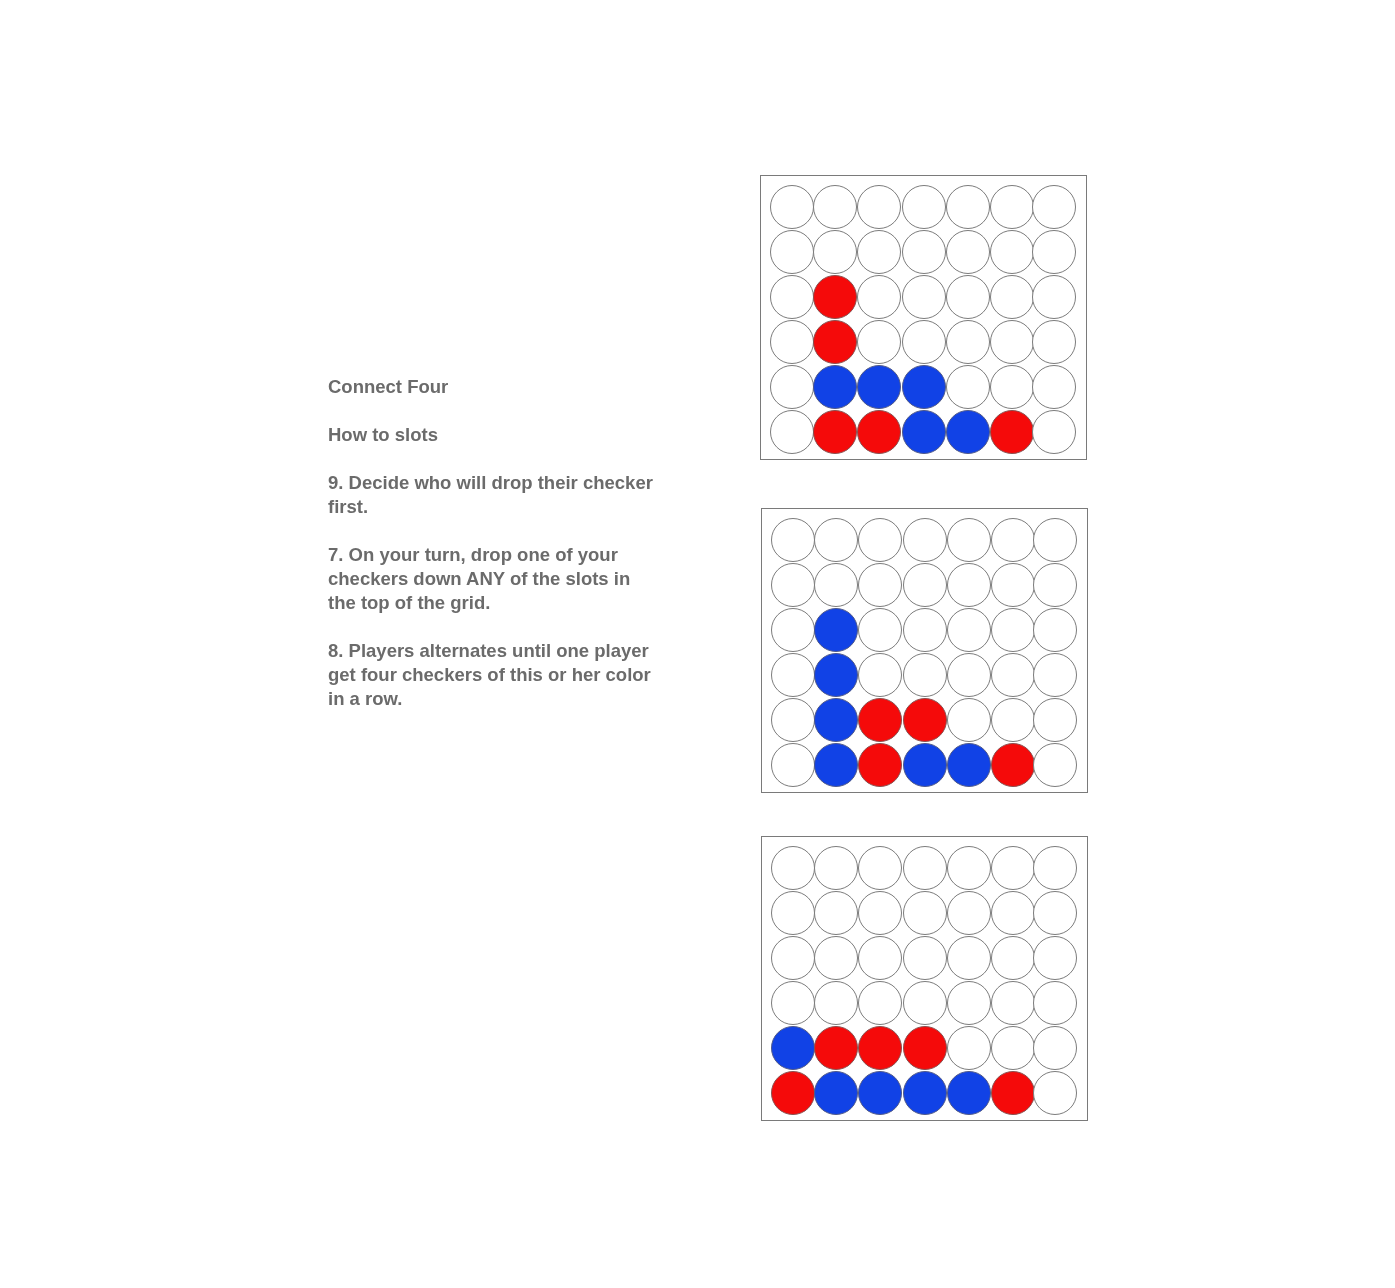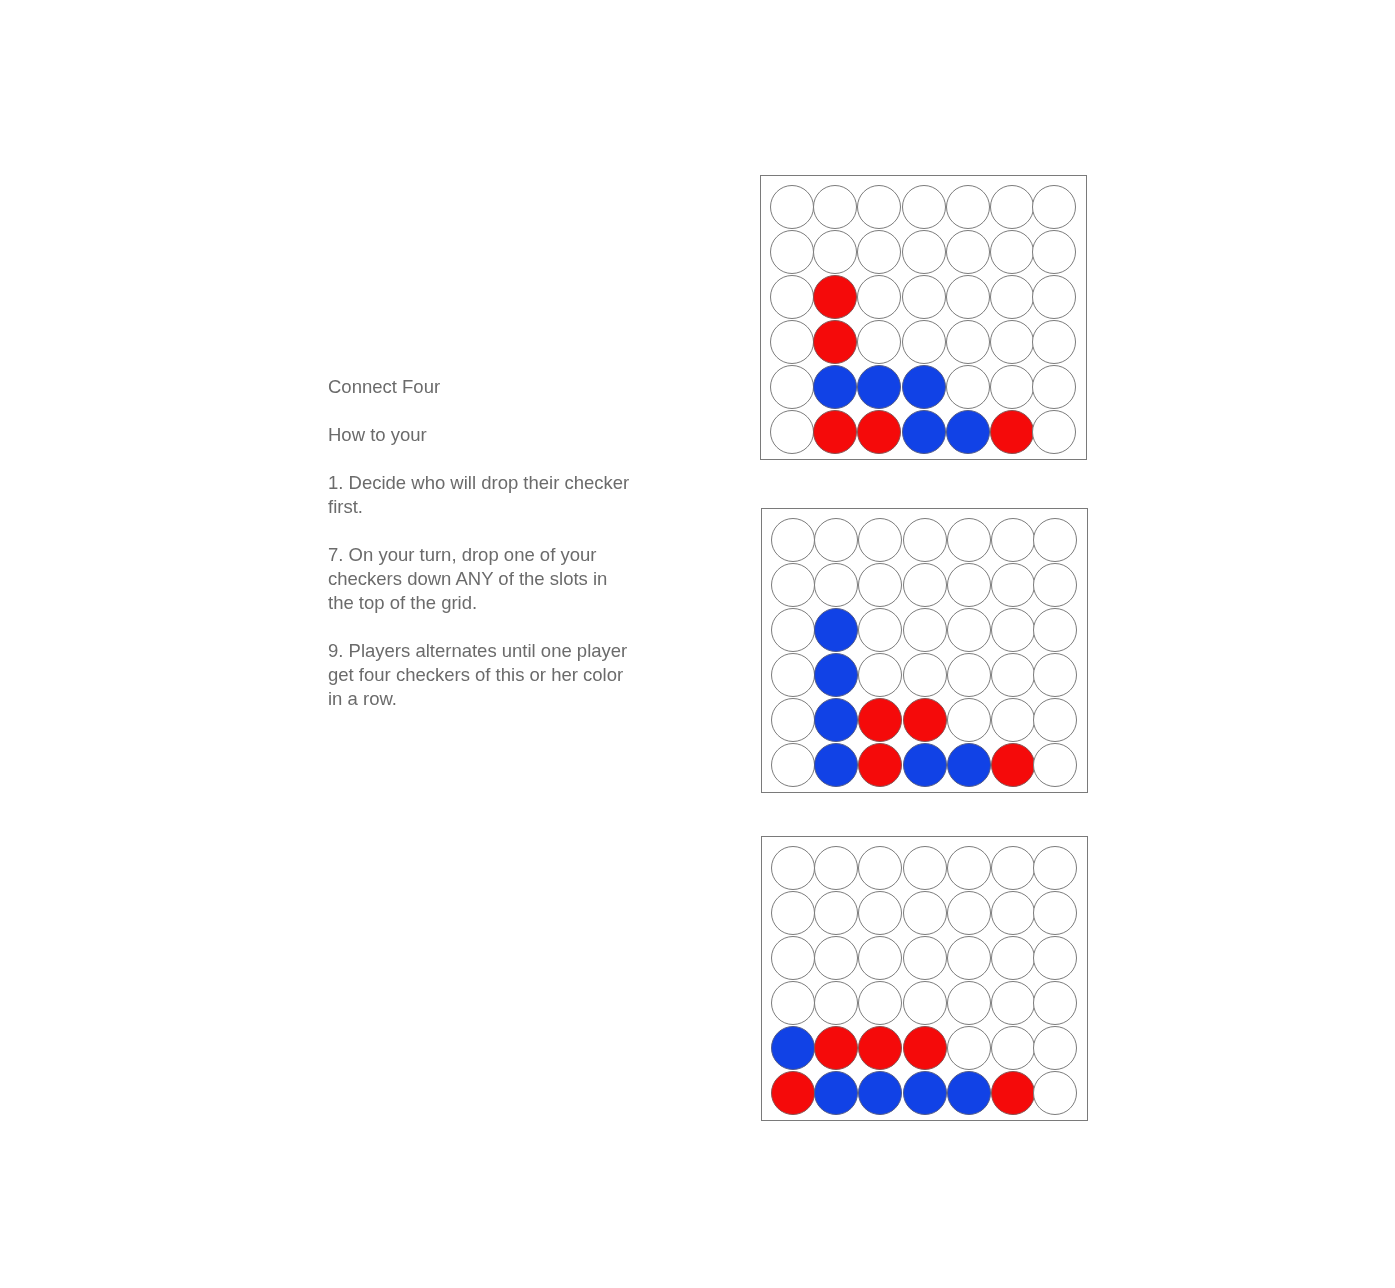--- a/index.html
+++ b/index.html
@@ -19,20 +19,21 @@
       left: 328px;
       top: 375px;
       width: 345px;
       color: #6b6b6b;
       font-size: 18.5px;
       line-height: 24px;
     }
     .instructions p {
       margin: 0 0 24px 0;
       white-space: pre-line;
+      font-weight: bold;
     }
     .board {
       position: absolute;
       box-sizing: border-box;
       border: 1px solid #7a7a7a;
       background: #ffffff;
       width: 327px;
       height: 285px;
     }
     .board .cell {
@@ -45,27 +46,27 @@
       background: #ffffff;
     }
     .board .cell.red { background: #f50a0a; border-color: #8a5050; }
     .board .cell.blue { background: #1142e6; border-color: #505a8a; }
   </style>
 </head>
 <body>
 
 <div class="instructions">
   <p>Connect Four</p>
-  <p>How to your</p>
-  <p>1. Decide who will drop their checker
+  <p>How to slots</p>
+  <p>9. Decide who will drop their checker
 first.</p>
   <p>7. On your turn, drop one of your
 checkers down ANY of the slots in
 the top of the grid.</p>
-  <p>9. Players alternates until one player
+  <p>8. Players alternates until one player
 get four checkers of this or her color
 in a row.</p>
 </div>
 
 <div id="boards-container">
     <div class="board" style="left: 760px; top: 175px;">
       <div class="cell" style="left: 9px; top: 9px;"></div>
       <div class="cell" style="left: 52px; top: 9px;"></div>
       <div class="cell" style="left: 96px; top: 9px;"></div>
       <div class="cell" style="left: 141px; top: 9px;"></div>

